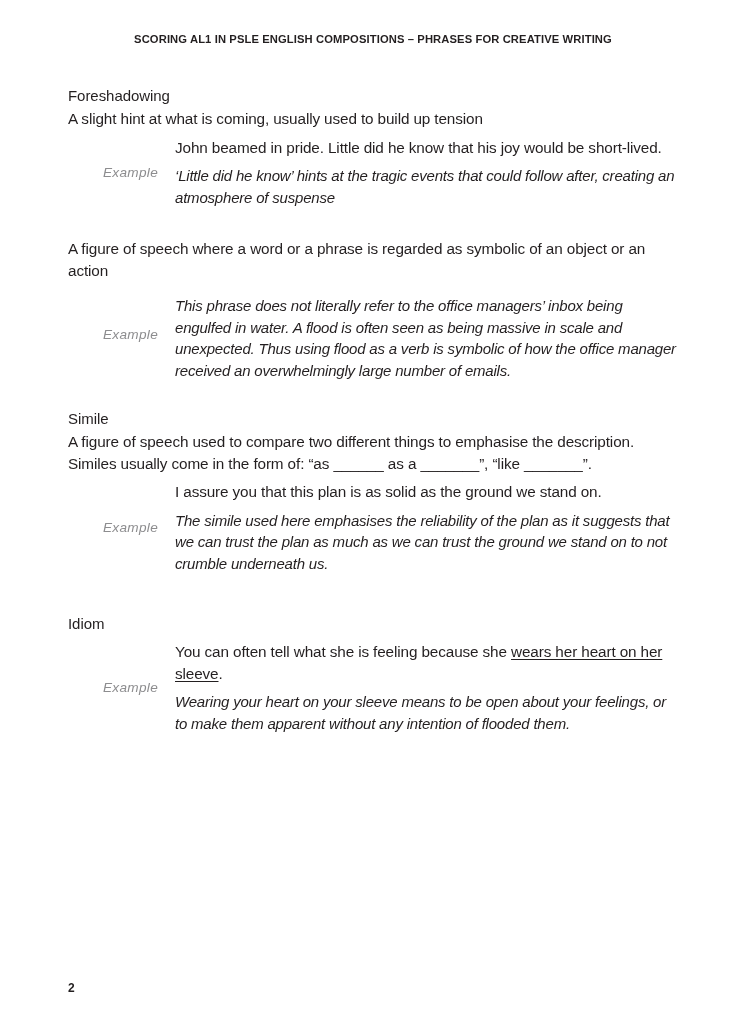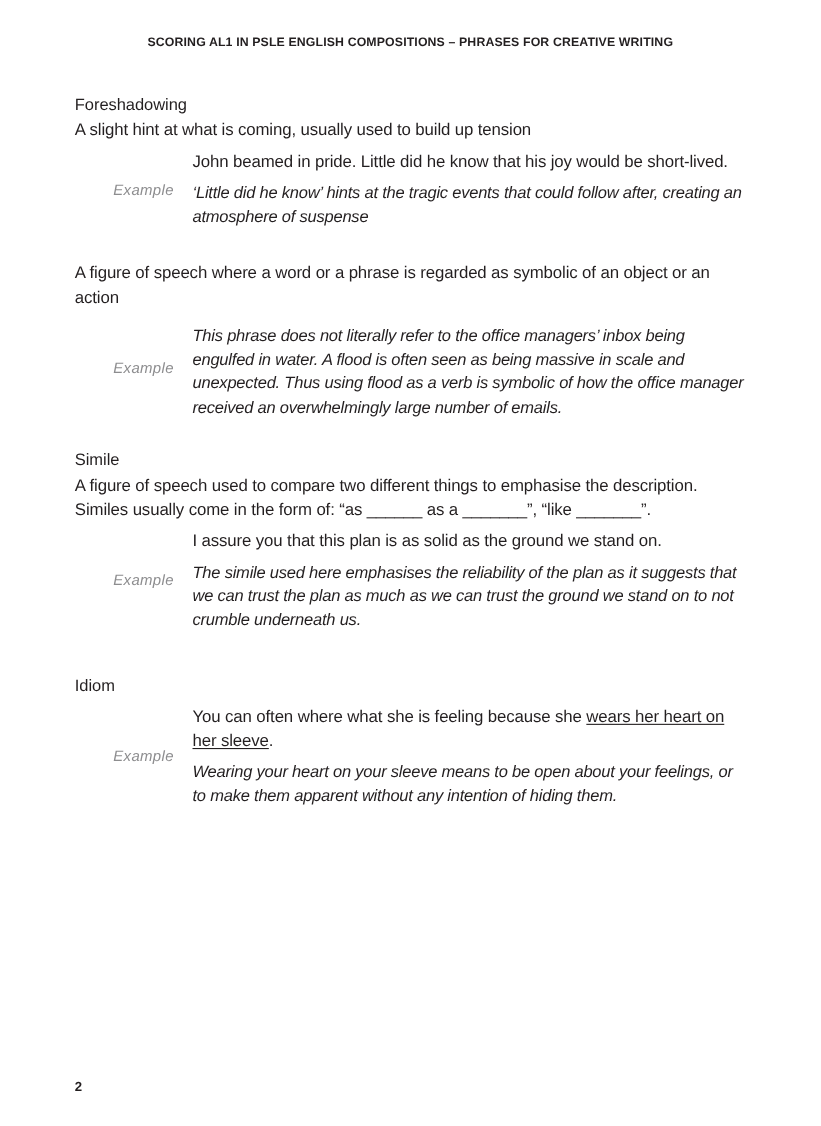--- a/index.html
+++ b/index.html
@@ -169,22 +169,22 @@
           <p class="example-explanation">The simile used here emphasises the reliability of the plan as it suggests that we can trust the plan as much as we can trust the ground we stand on to not crumble underneath us.</p>
         </div>
       </div>
     </div>
 
     <div class="section s-idiom">
       <h2 class="section-title">Idiom</h2>
       <div class="example-block">
         <div class="example-label">Example</div>
         <div class="example-body">
-          <p class="example-sentence"><span>You can often where what she is feeling because she </span><span class="u">wears her heart on her sleeve</span><span>.</span></p>
-          <p class="example-explanation">Wearing your heart on your sleeve means to be open about your feelings, or to make them apparent without any intention of hiding them.</p>
+          <p class="example-sentence"><span>You can often tell what she is feeling because she </span><span class="u">wears her heart on her sleeve</span><span>.</span></p>
+          <p class="example-explanation">Wearing your heart on your sleeve means to be open about your feelings, or to make them apparent without any intention of flooded them.</p>
         </div>
       </div>
     </div>
 
   </div>
 
   <div class="folio">2</div>
 
 </div>
 

